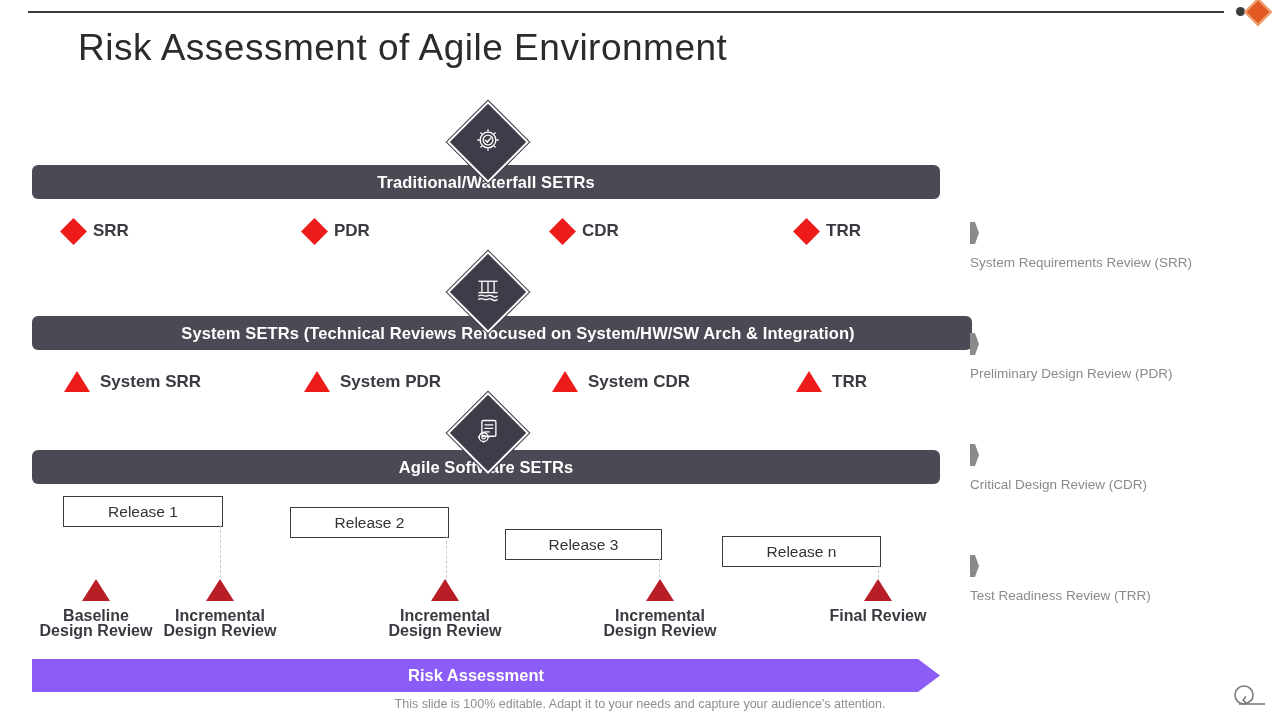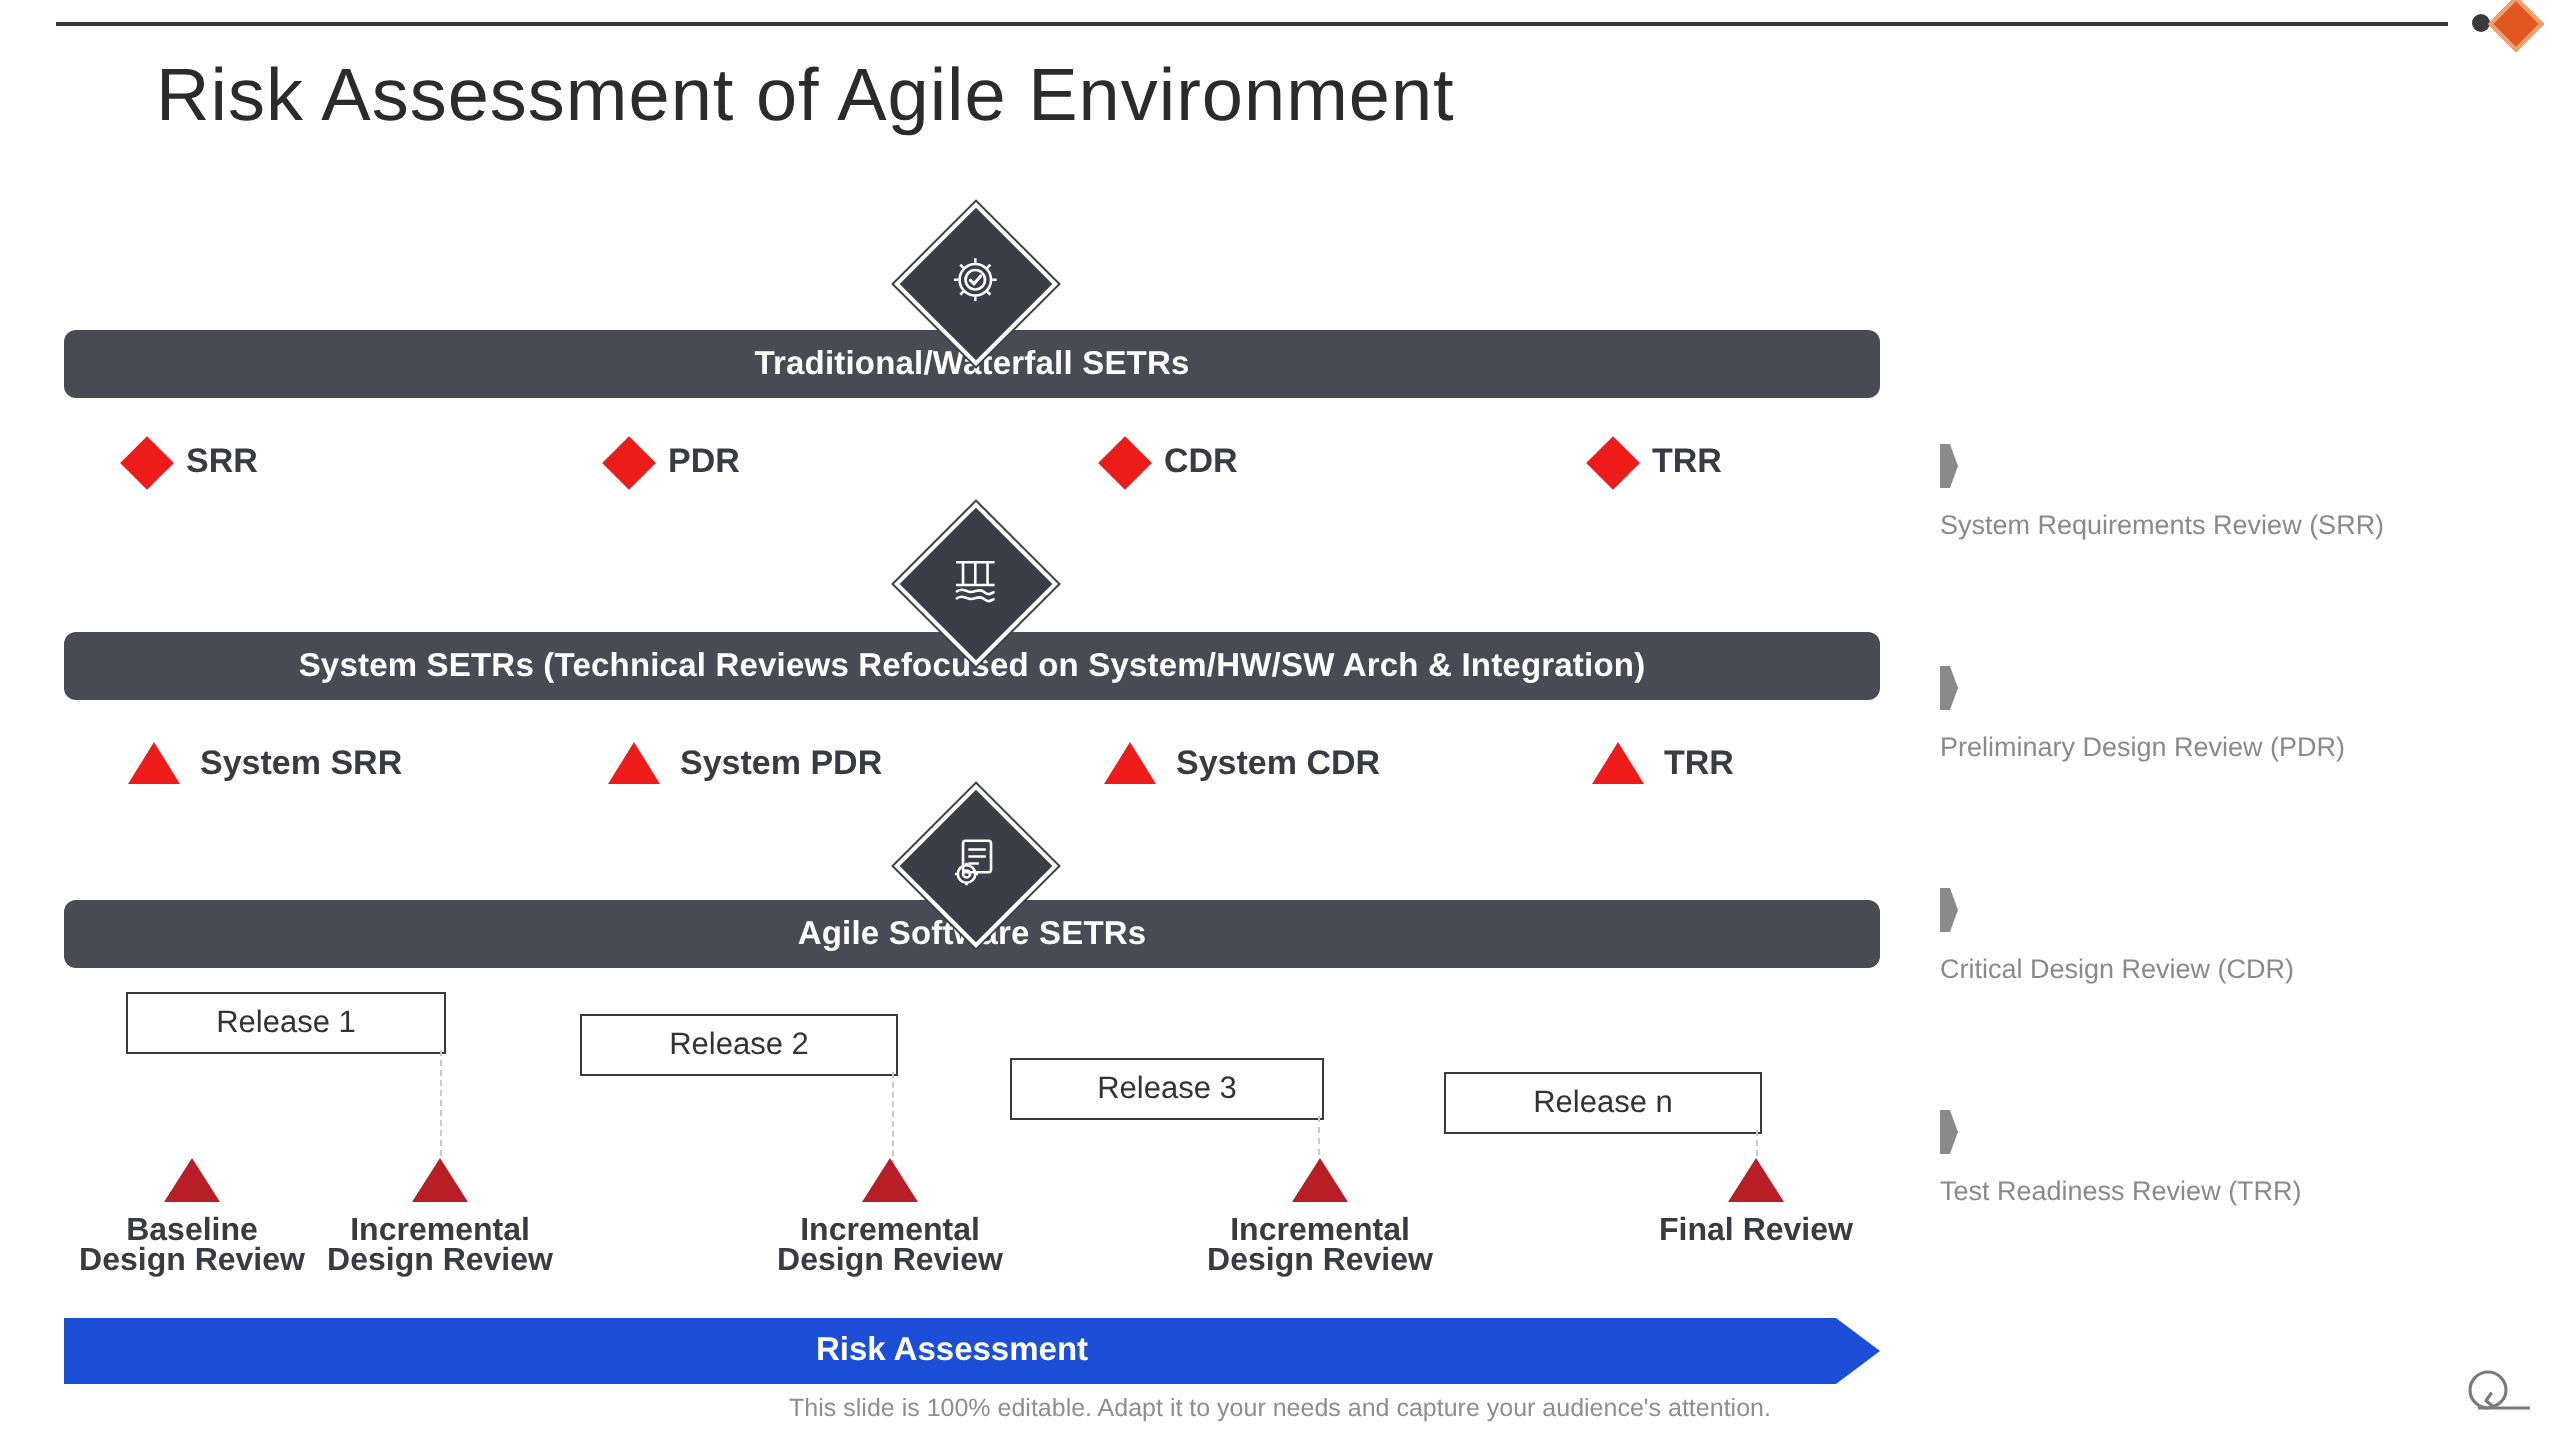--- a/index.html
+++ b/index.html
@@ -13,21 +13,21 @@
   #top-diamond{position:absolute;left:1248px;top:2px;width:20px;height:20px;background:#e25822;
     transform:rotate(45deg);border:2px solid #f0a070;box-sizing:border-box;}
   
   #page-title{position:absolute;left:30px;top:27px;font-size:37px;color:#2b2b2b;
     font-weight:400;letter-spacing:.5px;white-space:nowrap;margin-left:48px;}
   
   .band{position:absolute;left:32px;width:908px;height:34px;background:#4a4a55;
     border-radius:6px;color:#ffffff;font-weight:bold;font-size:16.5px;
     display:flex;align-items:center;justify-content:center;letter-spacing:.1px;}
   #band-1{top:165px;}
-  #band-2{top:316px;}
+  #band-2{top:316px;padding-left:32px;}
   #band-3{top:450px;}
   
   .badge{position:absolute;width:54px;height:54px;background:#3d3d4a;
     transform:rotate(45deg);border:2px solid #ffffff;box-shadow:0 0 0 1px #3d3d4a;
     display:flex;align-items:center;justify-content:center;}
   .badge .glyph{transform:rotate(-45deg);color:#ffffff;display:block;}
   #badge-1{left:459px;top:113px;}
   #badge-2{left:459px;top:263px;}
   #badge-3{left:459px;top:404px;}
   
@@ -43,21 +43,21 @@
   .release-box{position:absolute;height:29px;background:#ffffff;border:1.3px solid #3a3a3a;
     display:flex;align-items:center;justify-content:center;font-size:15.5px;color:#333333;}
   .leader{position:absolute;border-left:1.4px dashed #c9c9c9;}
   
   .rev{position:absolute;display:flex;flex-direction:column;align-items:center;}
   .rev .tri-s{width:0;height:0;border-left:14px solid transparent;border-right:14px solid transparent;
        border-bottom:22px solid #b81e26;}
   .rev .rev-lbl{margin-top:7px;font-size:16px;font-weight:bold;color:#3a3a42;
     text-align:center;line-height:15px;white-space:pre-line;}
   
-  #risk-banner{position:absolute;left:32px;top:659px;width:908px;height:33px;background:#1d4ed8;
+  #risk-banner{position:absolute;left:32px;top:659px;width:908px;height:33px;background:#8b5cf6;
     clip-path:polygon(0 0, calc(100% - 22px) 0, 100% 50%, calc(100% - 22px) 100%, 0 100%);
     display:flex;align-items:center;justify-content:center;}
   #risk-banner .txt{color:#ffffff;font-weight:bold;font-size:16.5px;margin-right:20px;}
   #footer-note{position:absolute;left:0;top:697px;width:1280px;text-align:center;
     font-size:12.5px;color:#8e8e8e;}
   
   #legend{position:absolute;left:970px;top:200px;width:300px;}
   .legend-item{position:absolute;display:flex;align-items:flex-start;gap:10px;flex-direction:column;}
   .legend-item .chev{width:9px;height:22px;background:#8a8a8a;flex:none;
     clip-path:polygon(0 0, 55% 0, 100% 50%, 55% 100%, 0 100%);}

